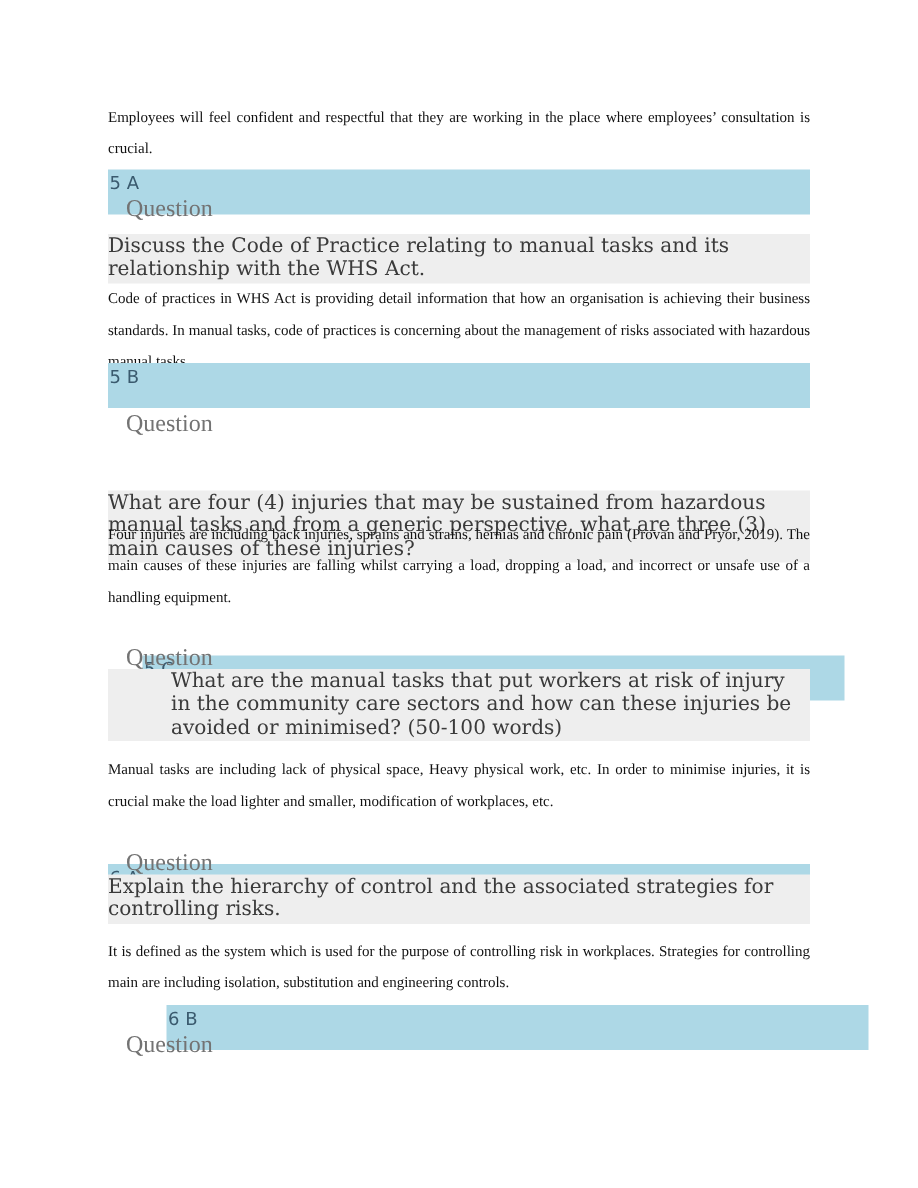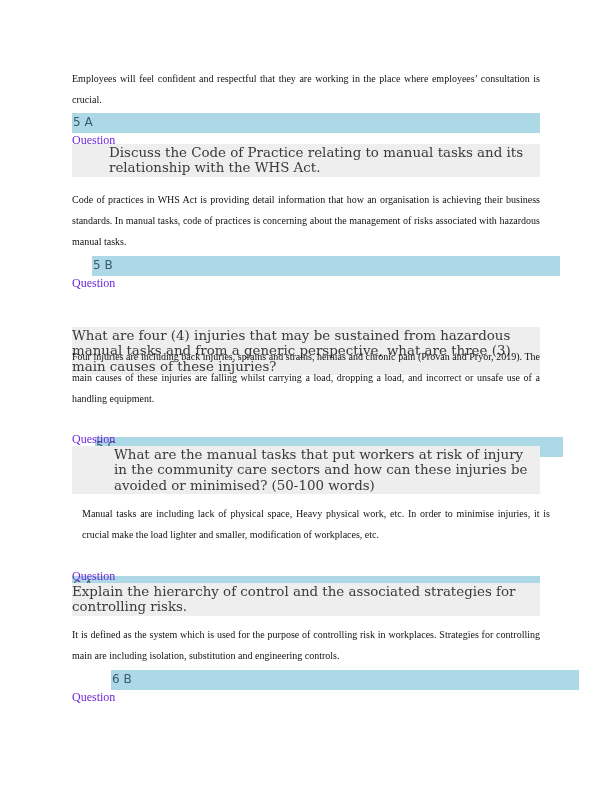--- a/index.html
+++ b/index.html
@@ -4,56 +4,56 @@
 <style>
   html, body { margin: 0; padding: 0; background: #ffffff; }
   body { width: 612px; height: 792px; position: relative; overflow: hidden; }
   .page { position: absolute; left: 72px; top: 0; width: 468px; }
   .para {
     position: absolute; left: 0; width: 468px;
     font-family: "Liberation Serif", serif; font-size: 10px; line-height: 21px;
     color: #111; text-align: justify; text-align-last: left;
   }
   .band {
-    position: absolute; left: 0; width: 468px; height: 20px;
+    position: absolute; left: 0; width: 468px; height: 30px;
     background: #add8e6;
     font-family: "DejaVu Sans", sans-serif; font-size: 12px; line-height: 19px;
     color: #3a5a6e; padding-left: 1px; box-sizing: border-box;
   }
   .qlabel {
-    position: absolute; left: 0; font-family: "Liberation Serif", serif;
-    font-size: 12px; line-height: 14px; color: #6d28d9;
+    position: absolute; left: 12px; font-family: "Liberation Serif", serif;
+    font-size: 16px; line-height: 14px; color: #737373;
   }
   .qbox {
     position: absolute; left: 0; width: 468px; background: #eeeeee;
     font-family: "DejaVu Serif", serif; font-size: 13.4px; line-height: 15.4px;
     color: #3a3a3a; padding: 1px 0 1px 0; box-sizing: border-box;
   }
 </style>
 </head>
 <body>
 
 <div class="page">
 
   <div class="para" style="top:68px;">Employees will feel confident and respectful that they are working in the place where employees’ consultation is crucial.</div>
 
   <div class="band" style="top:113px;">5 A</div>
   <div class="qlabel" style="top:133px;">Question</div>
-  <div class="qbox" style="top:144px;padding-left:37px;">Discuss the Code of Practice relating to manual tasks and its relationship with the WHS Act.</div>
+  <div class="qbox" style="top:156px;">Discuss the Code of Practice relating to manual tasks and its relationship with the WHS Act.</div>
   <div class="para" style="top:189px;">Code of practices in WHS Act is providing detail information that how an organisation is achieving their business standards. In manual tasks, code of practices is concerning about the management of risks associated with hazardous manual tasks.</div>
 
-  <div class="band" style="top:256px;margin-left:20px;">5 B</div>
+  <div class="band" style="top:242px;">5 B</div>
   <div class="qlabel" style="top:276px;">Question</div>
   <div class="qbox" style="top:289px;margin-top:38px;">What are four (4) injuries that may be sustained from hazardous manual tasks and from a generic perspective, what are three (3) main causes of these injuries?</div>
   <div class="para" style="top:346px;">Four injuries are including back injuries, sprains and strains, hernias and chronic pain (Provan and Pryor, 2019). The main causes of these injuries are falling whilst carrying a load, dropping a load, and incorrect or unsafe use of a handling equipment.</div>
 
   <div class="band" style="top:437px;margin-left:23px;">5 C</div>
   <div class="qlabel" style="top:432px;">Question</div>
   <div class="qbox" style="top:446px;padding-left:42px;">What are the manual tasks that put workers at risk of injury in the community care sectors and how can these injuries be avoided or minimised? (50-100 words)</div>
-  <div class="para" style="top:503px;margin-left:10px;">Manual tasks are including lack of physical space, Heavy physical work, etc. In order to minimise injuries, it is crucial make the load lighter and smaller, modification of workplaces, etc.</div>
+  <div class="para" style="top:503px;">Manual tasks are including lack of physical space, Heavy physical work, etc. In order to minimise injuries, it is crucial make the load lighter and smaller, modification of workplaces, etc.</div>
 
   <div class="band" style="top:576px;">6 A</div>
   <div class="qlabel" style="top:569px;">Question</div>
   <div class="qbox" style="top:583px;">Explain the hierarchy of control and the associated strategies for controlling risks.</div>
   <div class="para" style="top:624px;">It is defined as the system which is used for the purpose of controlling risk in workplaces. Strategies for controlling main are including isolation, substitution and engineering controls.</div>
 
   <div class="band" style="top:670px;margin-left:39px;">6 B</div>
   <div class="qlabel" style="top:690px;">Question</div>
 
 </div>

